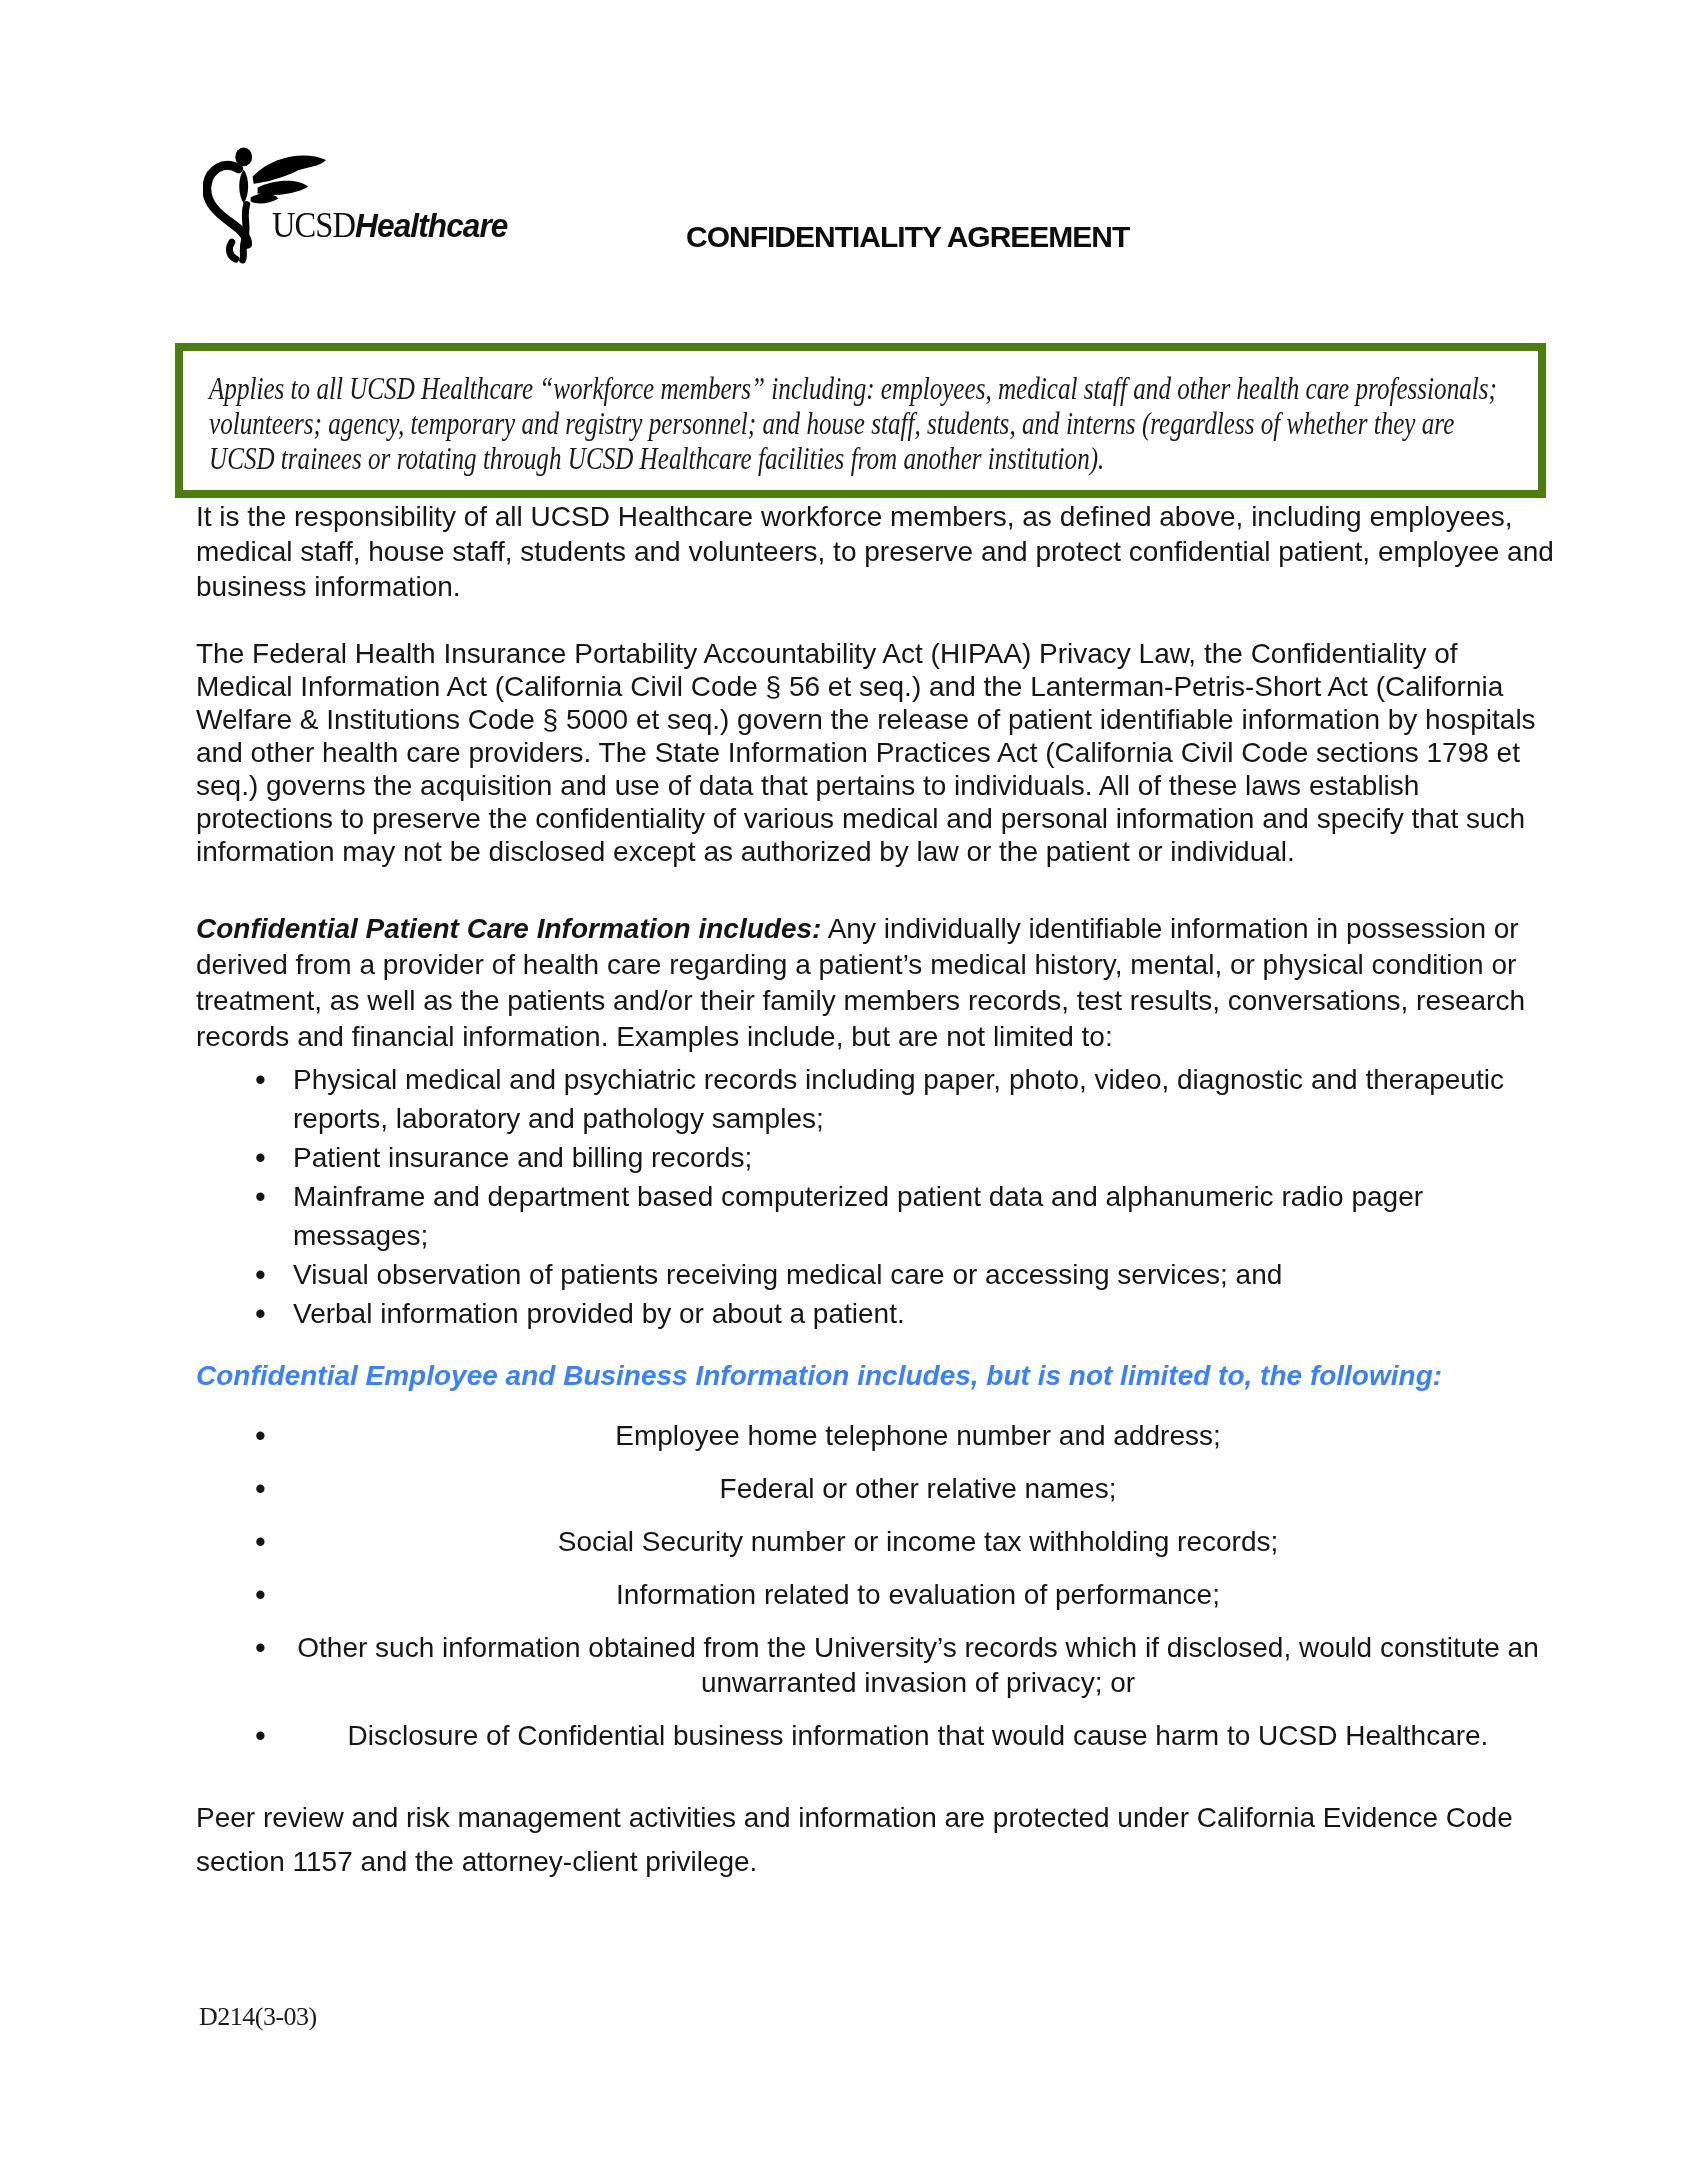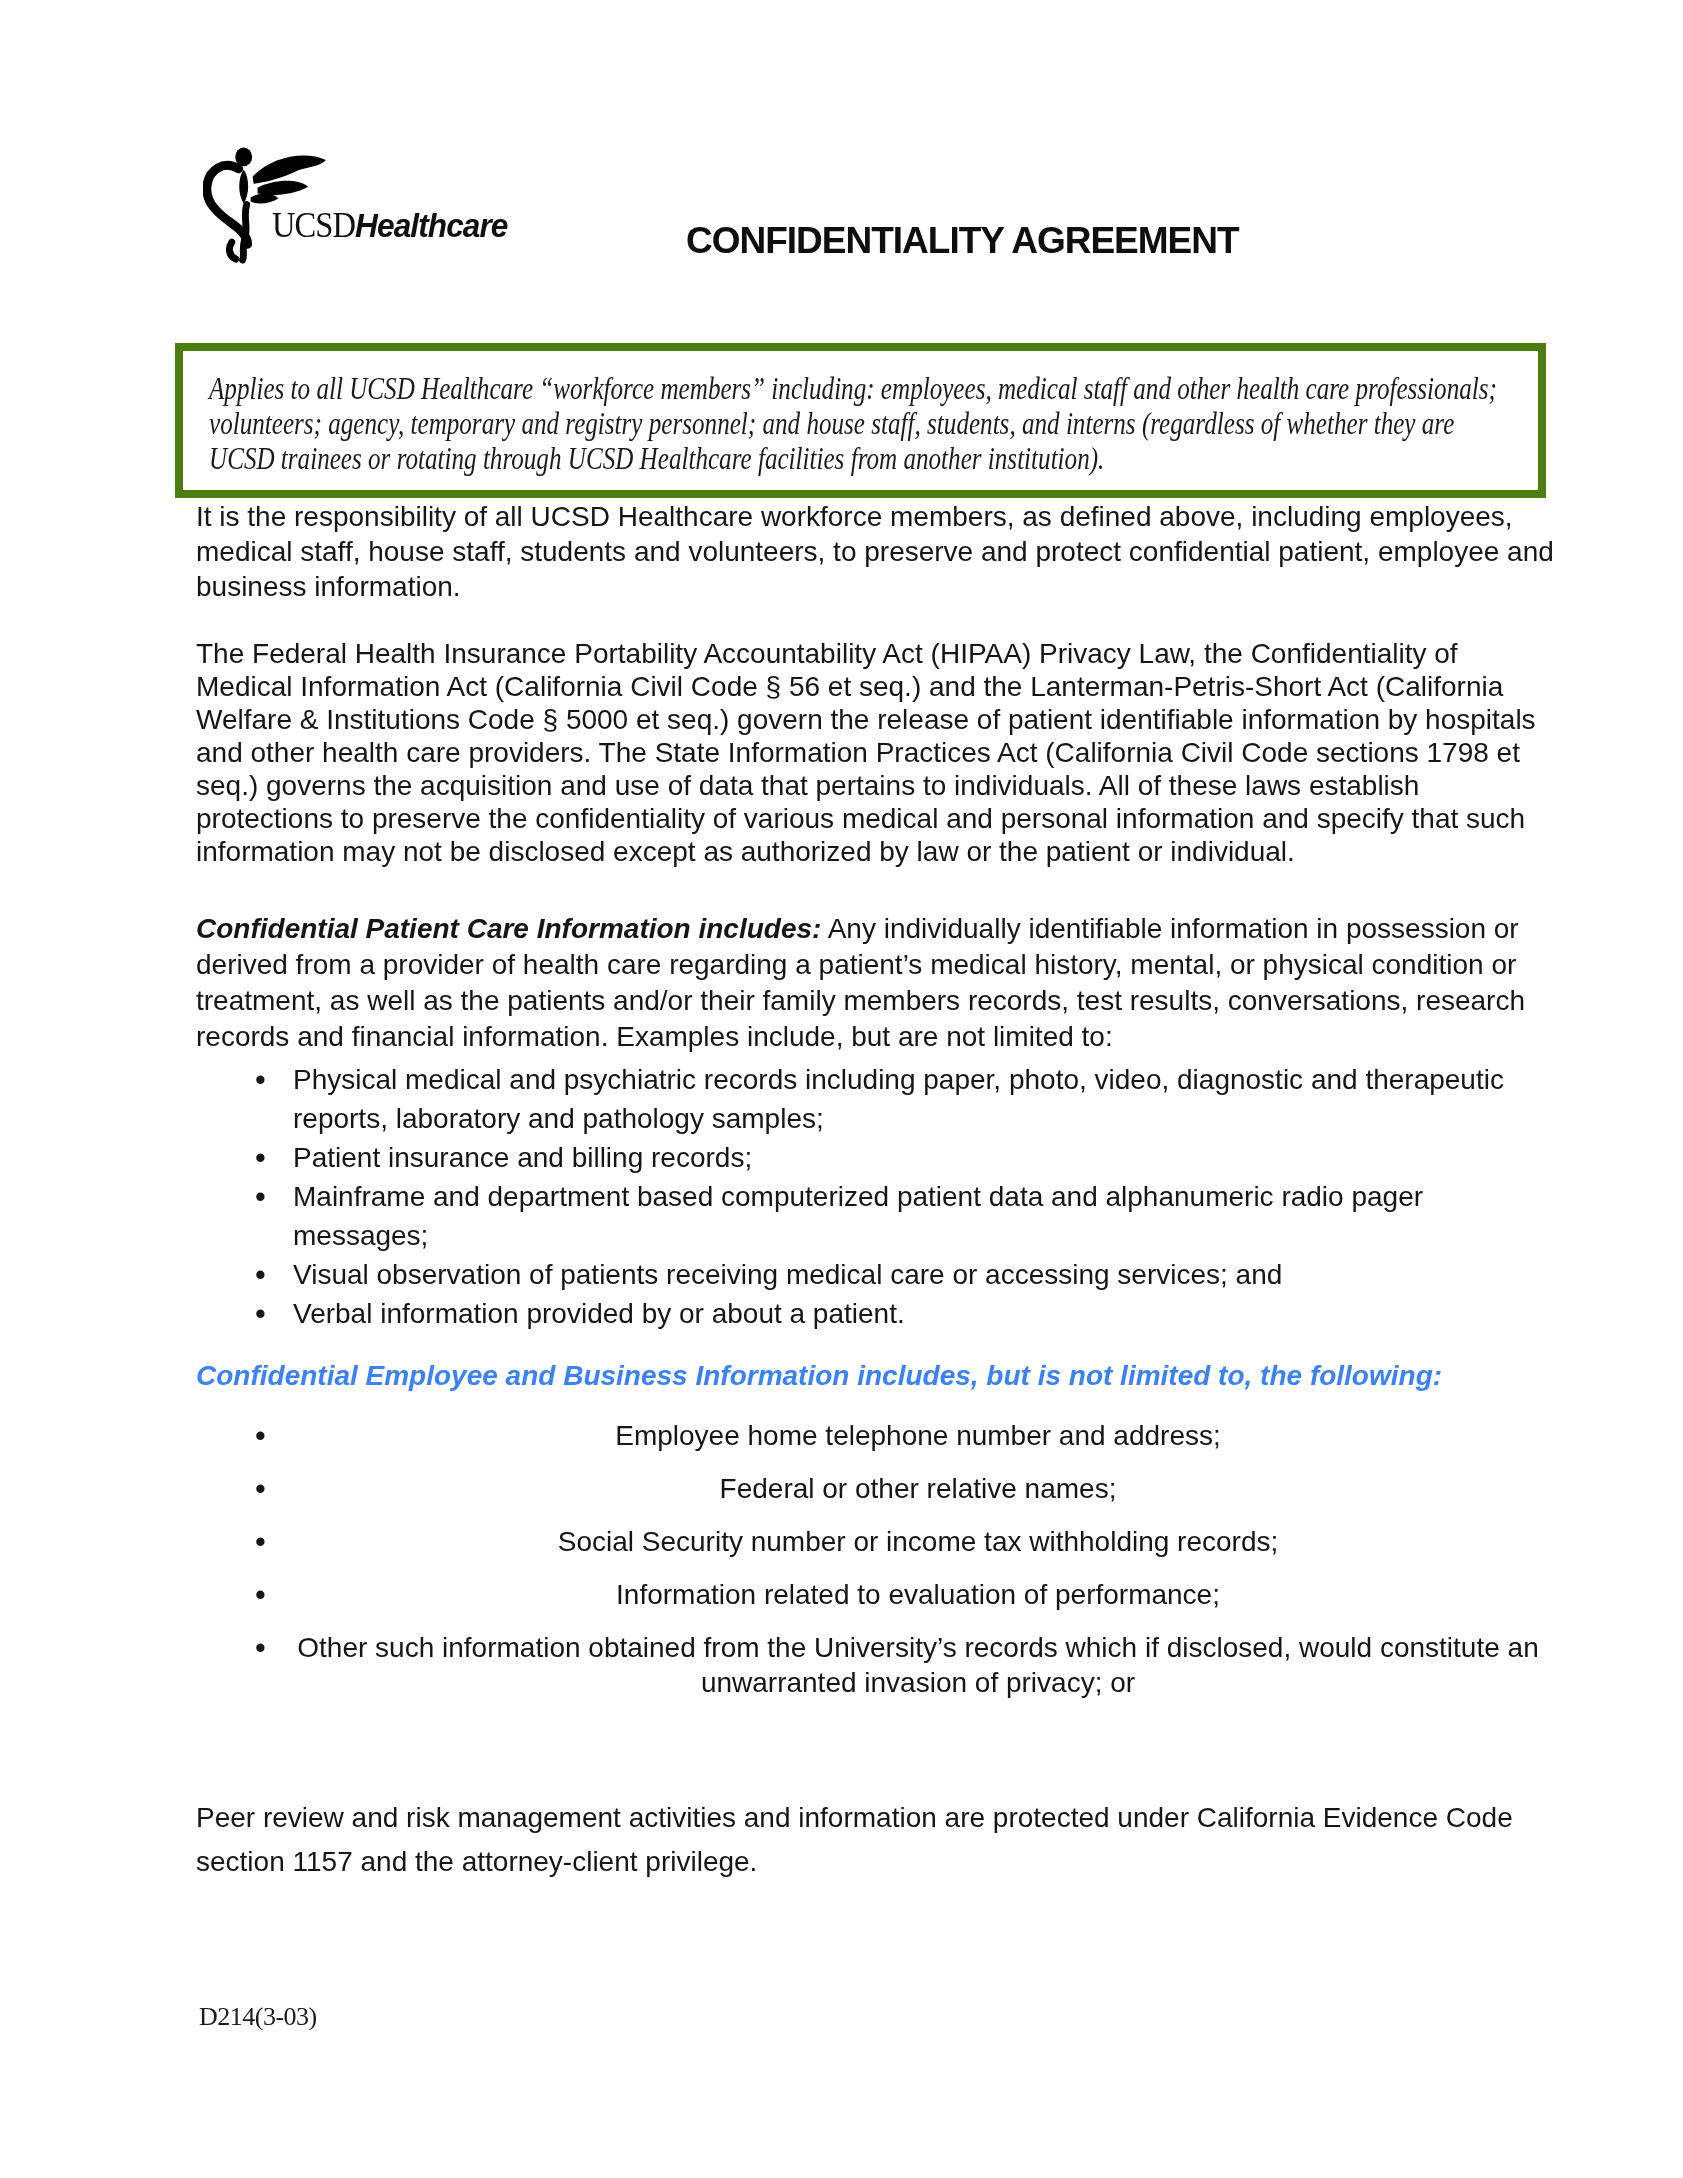--- a/index.html
+++ b/index.html
@@ -23,21 +23,21 @@
   .brand-ucsd {
     font-family: "Liberation Serif", serif;
     font-size: 35px; font-weight: 400; color: #101010;
   }
   .brand-health {
     font-family: "Liberation Sans", sans-serif;
     font-size: 34px; font-weight: 700; font-style: italic; color: #101010;
   }
   .doc-title {
     position: absolute; left: 686px; top: 220px;
-    font-size: 37px; font-weight: 700; letter-spacing: -1px; color: #0e0e0e;
+    font-size: 30px; font-weight: 700; letter-spacing: -1px; color: #0e0e0e;
     white-space: nowrap;
   }
   
   .notice-box {
     position: absolute; left: 175px; top: 343px; width: 1371px;
     box-sizing: border-box;
     border: 8px solid #4d7c0f;
     padding: 20px 0 14px 26px;
     background: #ffffff;
   }
@@ -129,20 +129,21 @@
   </ul>
 
   <p class="h-employee">Confidential Employee and Business Information includes, but is not limited to, the following:</p>
 
   <ul class="blist list-employee">
     <li>Employee home telephone number and address;</li>
     <li>Federal or other relative names;</li>
     <li>Social Security number or income tax withholding records;</li>
     <li>Information related to evaluation of performance;</li>
     <li>Other such information obtained from the University’s records which if disclosed, would constitute an unwarranted invasion of privacy; or</li>
+    <li>Disclosure of Confidential business information that would cause harm to UCSD Healthcare.</li>
   </ul>
 
   <p class="para p-closing">Peer review and risk management activities and information are protected under California Evidence Code section 1157 and the attorney-client privilege.</p>
 
   <div class="form-number">D214(3-03)</div>
 
 </div>
 
 
 </body></html>

